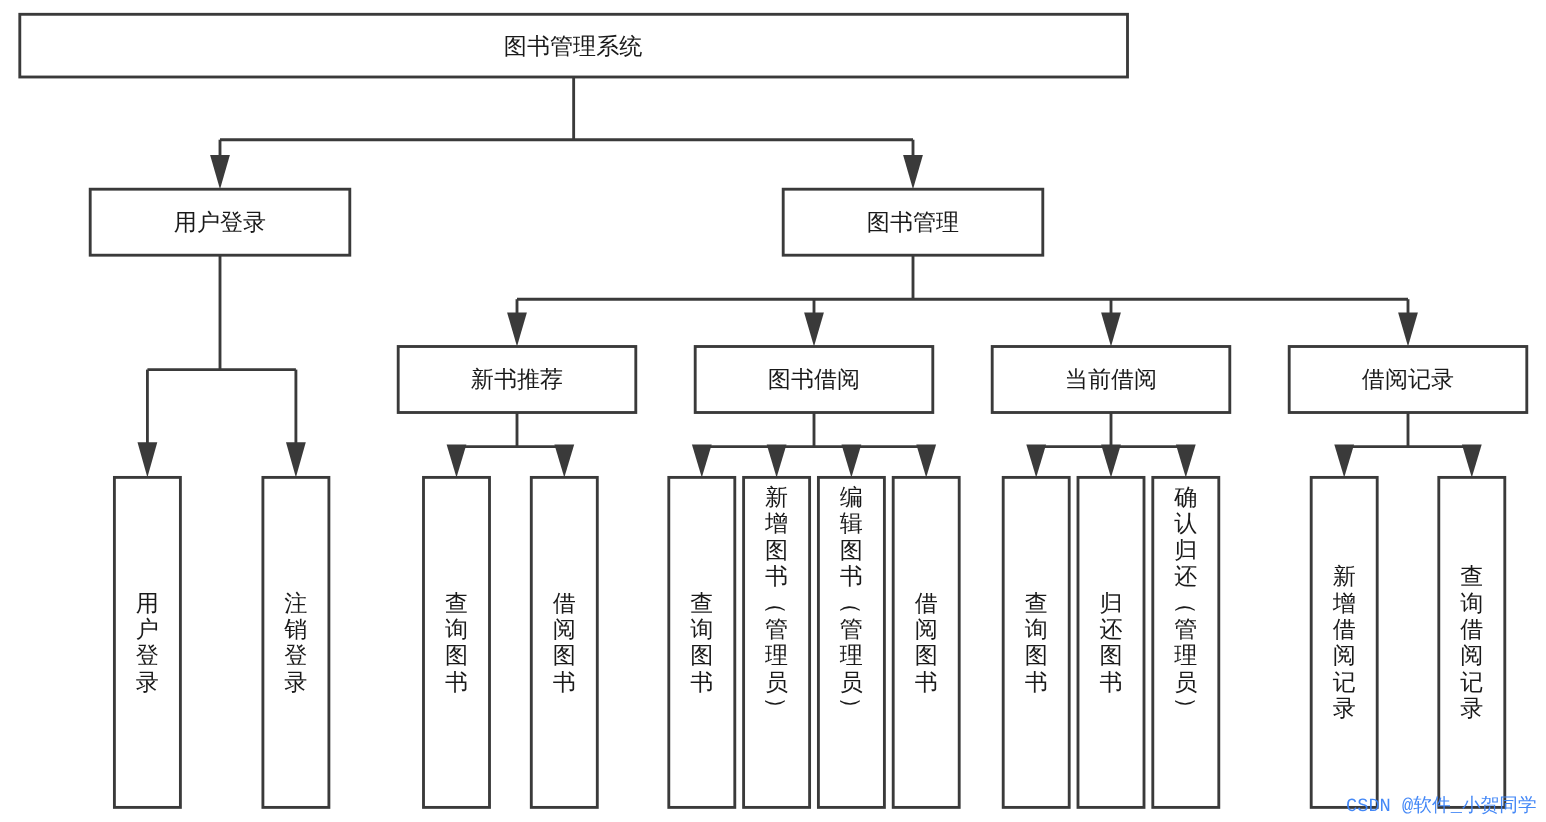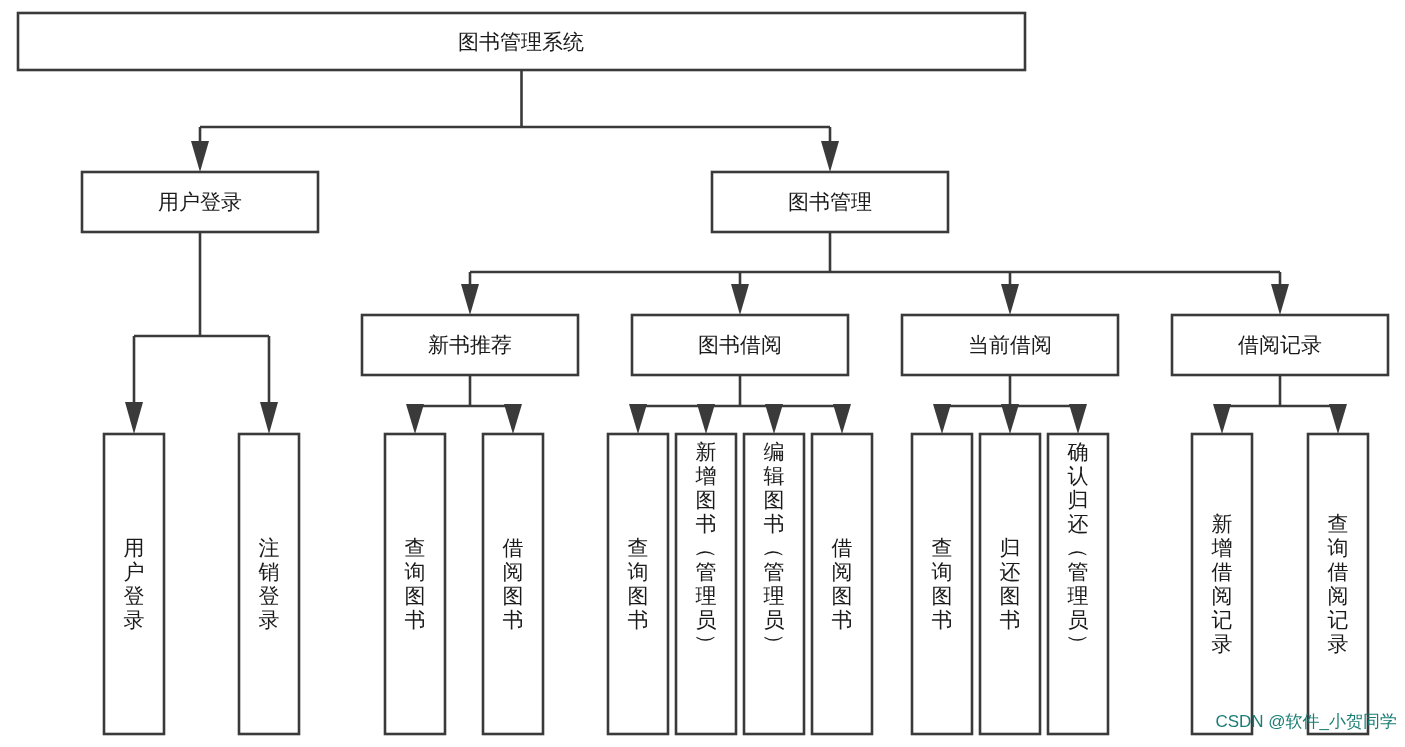--- a/index.html
+++ b/index.html
@@ -64,24 +64,24 @@
     justify-content: flex-start;
   }
   .vert-text-wrap span.ch {
     display: block;
     height: 24px;
     line-height: 24px;
   }
   .watermark {
     position: absolute;
     right: 8px;
-    bottom: 14px;
+    bottom: 4px;
     font-size: 17px;
-    color: #0f766e;
-    font-family: Liberation Sans, sans-serif;
+    color: #3b82f6;
+    font-family: Liberation Mono, monospace;
     white-space: nowrap;
     opacity: 0.95;
   }
 </style>
 </head>
 <body>
 
 <div id="diagram-root">
 
   <svg class="diagram-canvas" viewBox="0 0 1405 747" xmlns="http://www.w3.org/2000/svg">

